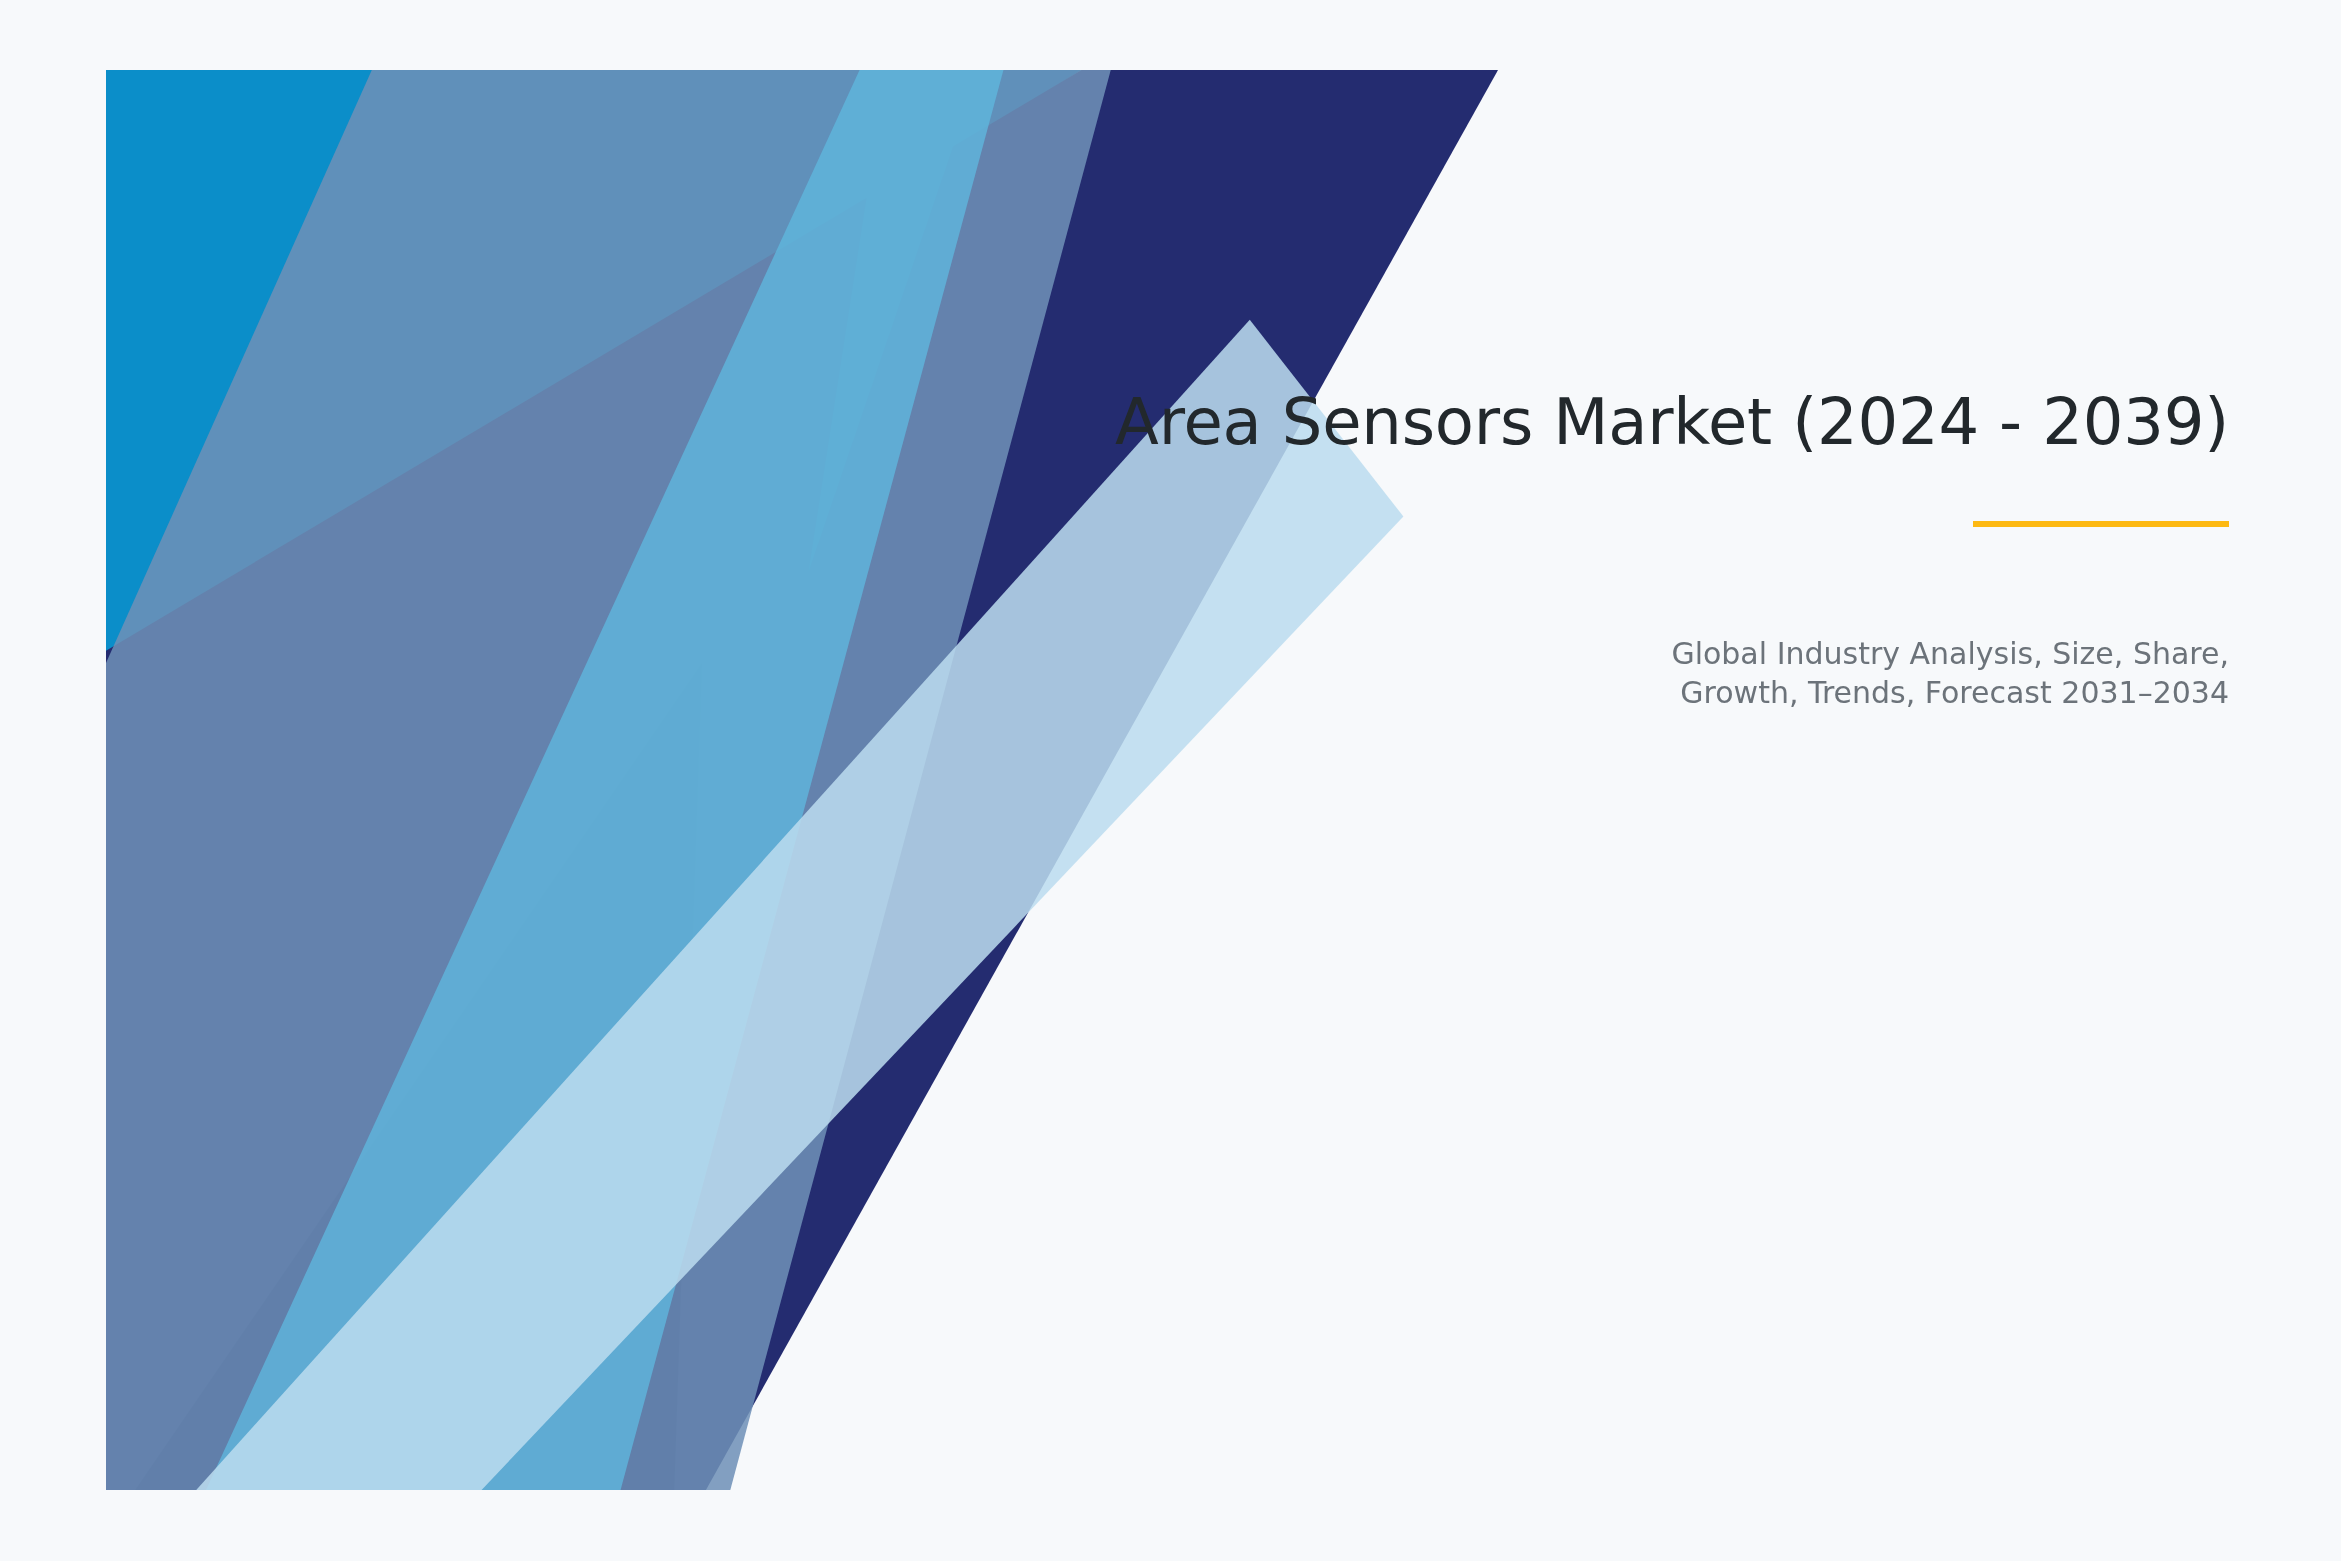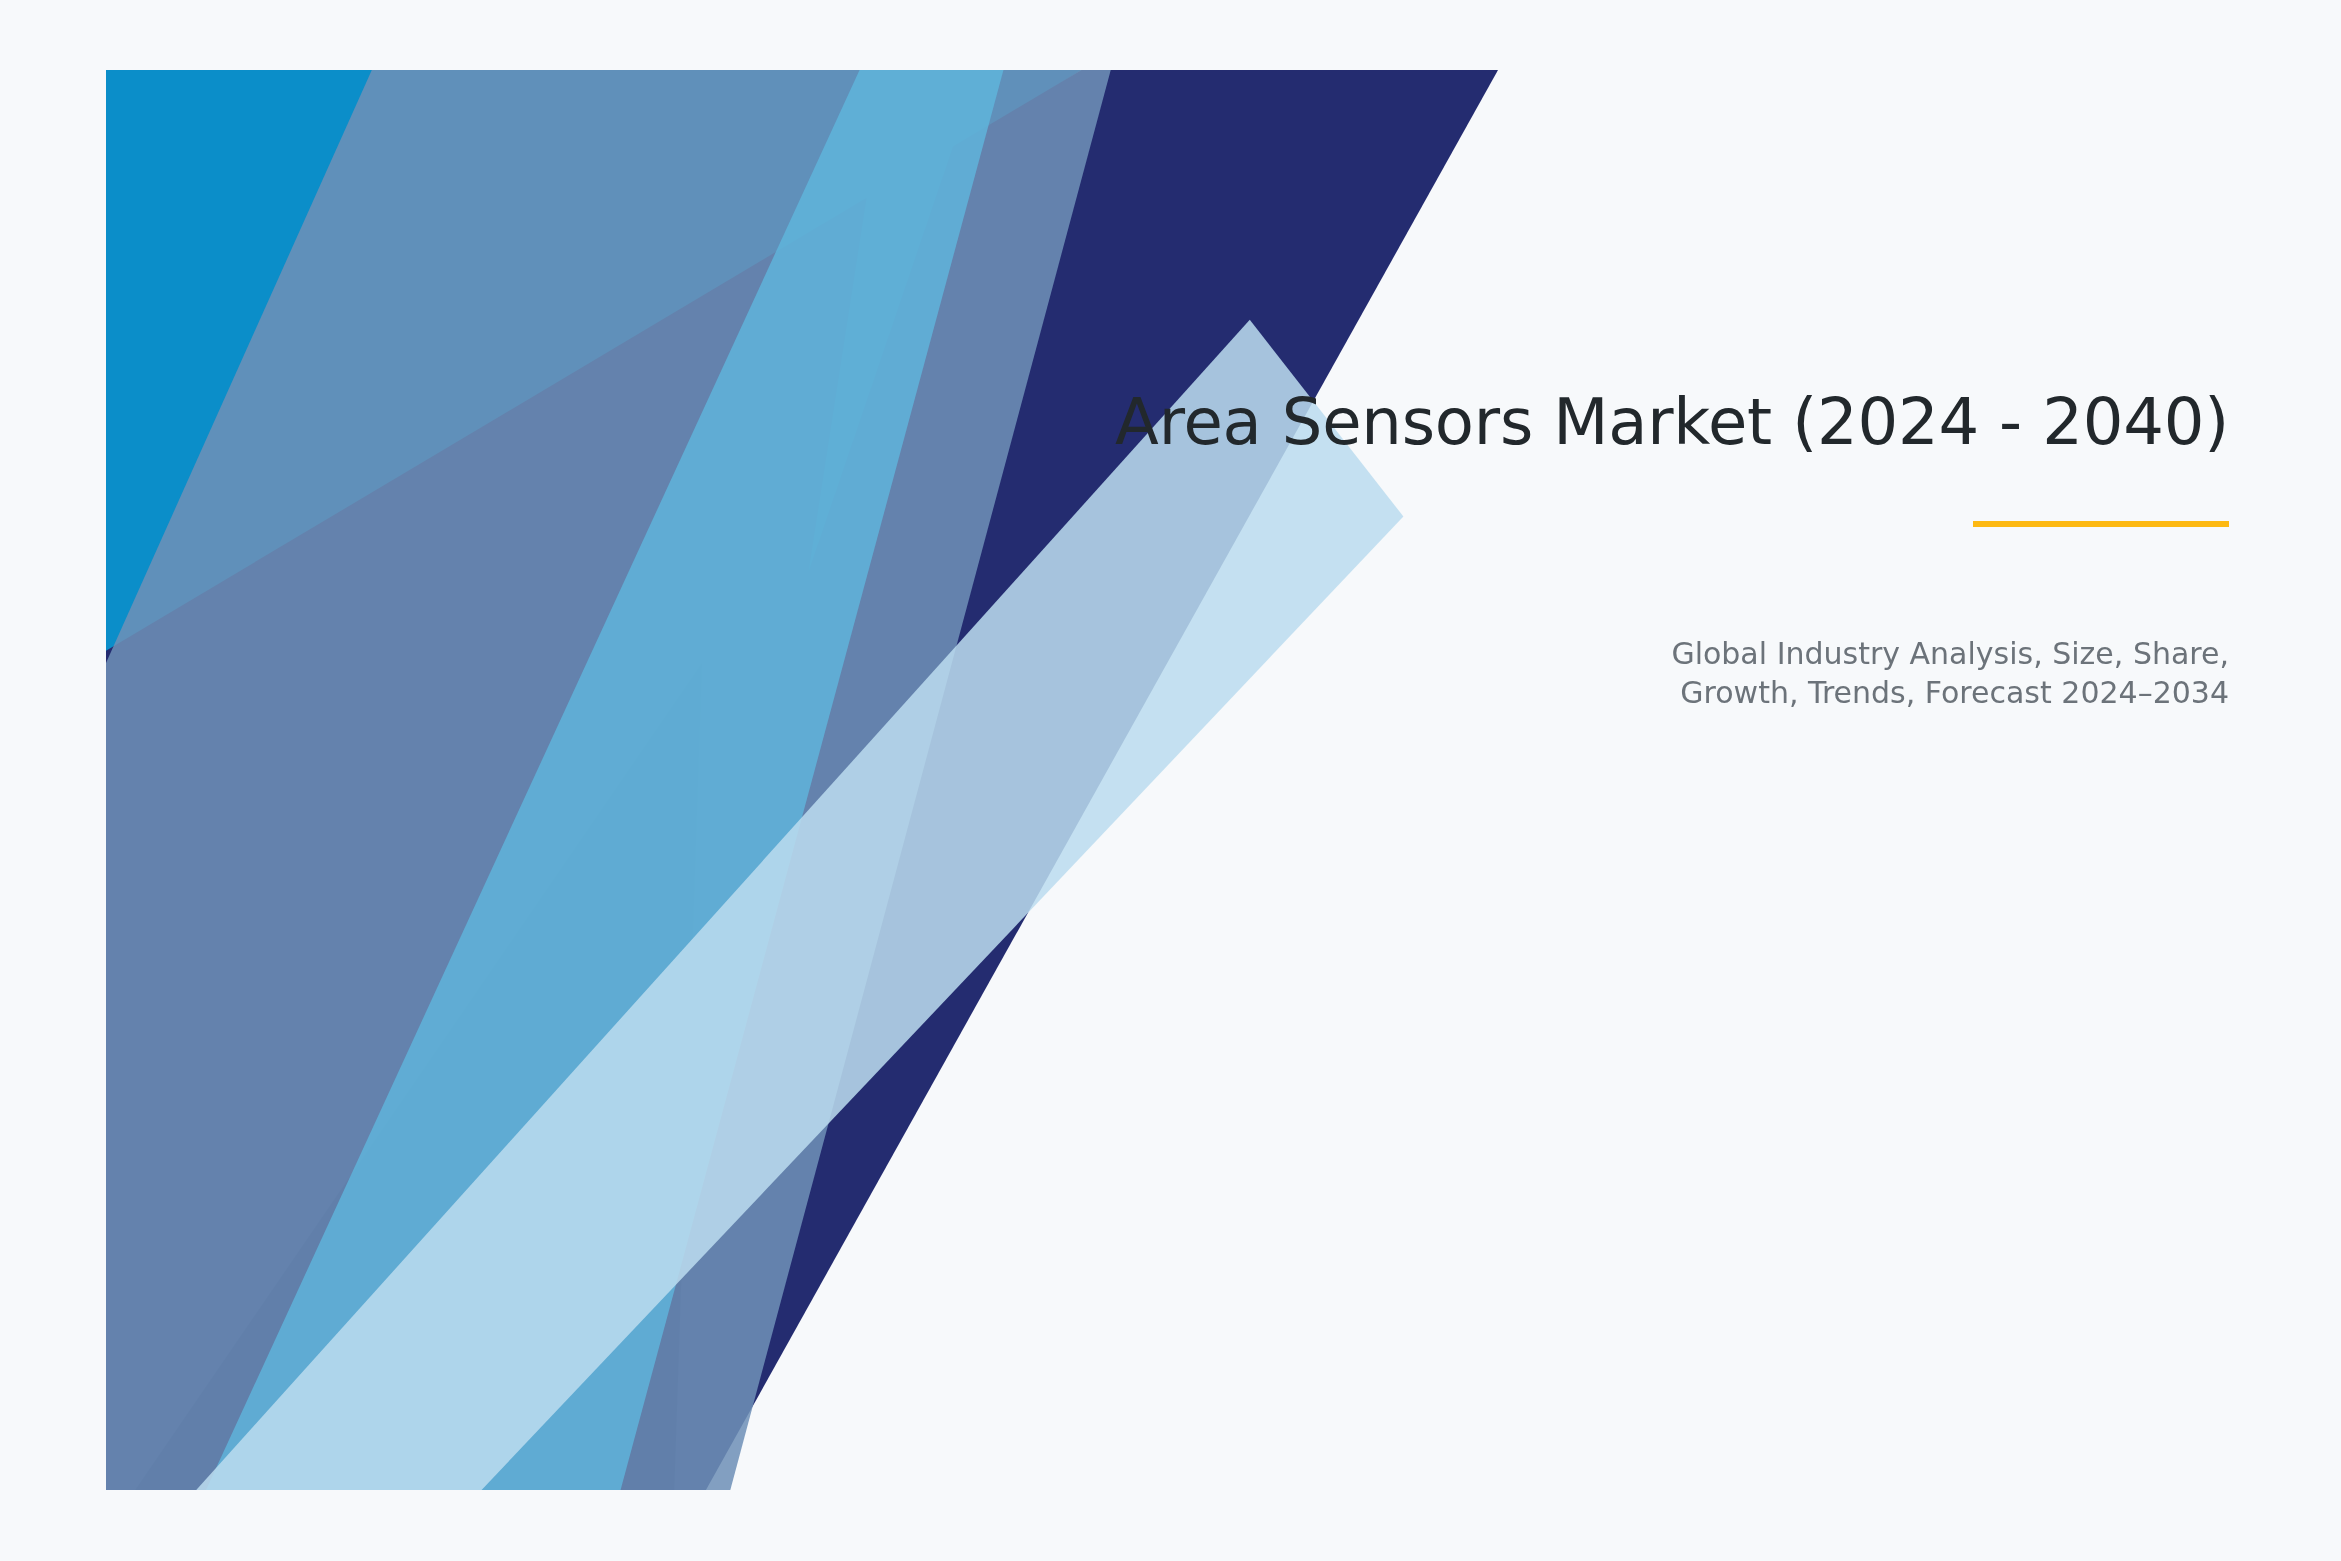--- a/index.html
+++ b/index.html
@@ -99,22 +99,22 @@
 
       <polygon points="1545,0 1840,0 1055,2910 205,2910" fill="#5fb6dd" fill-opacity="0.80"></polygon>
 
       <polygon points="2345,512 2660,915 770,2910 185,2910" fill="#bbdcef" fill-opacity="0.86"></polygon>
 
     </svg>
   </div>
 
   <div id="text-block">
 
-    <h1 id="report-title">Area Sensors Market (2024 - 2040)</h1>
+    <h1 id="report-title">Area Sensors Market (2024 - 2039)</h1>
 
     <hr id="accent-rule">
 
-    <p id="report-subtitle">Global Industry Analysis, Size, Share, Growth, Trends, Forecast 2024–2034</p>
+    <p id="report-subtitle">Global Industry Analysis, Size, Share, Growth, Trends, Forecast 2031–2034</p>
 
   </div>
 
 </div>
 
 
 </body></html>

